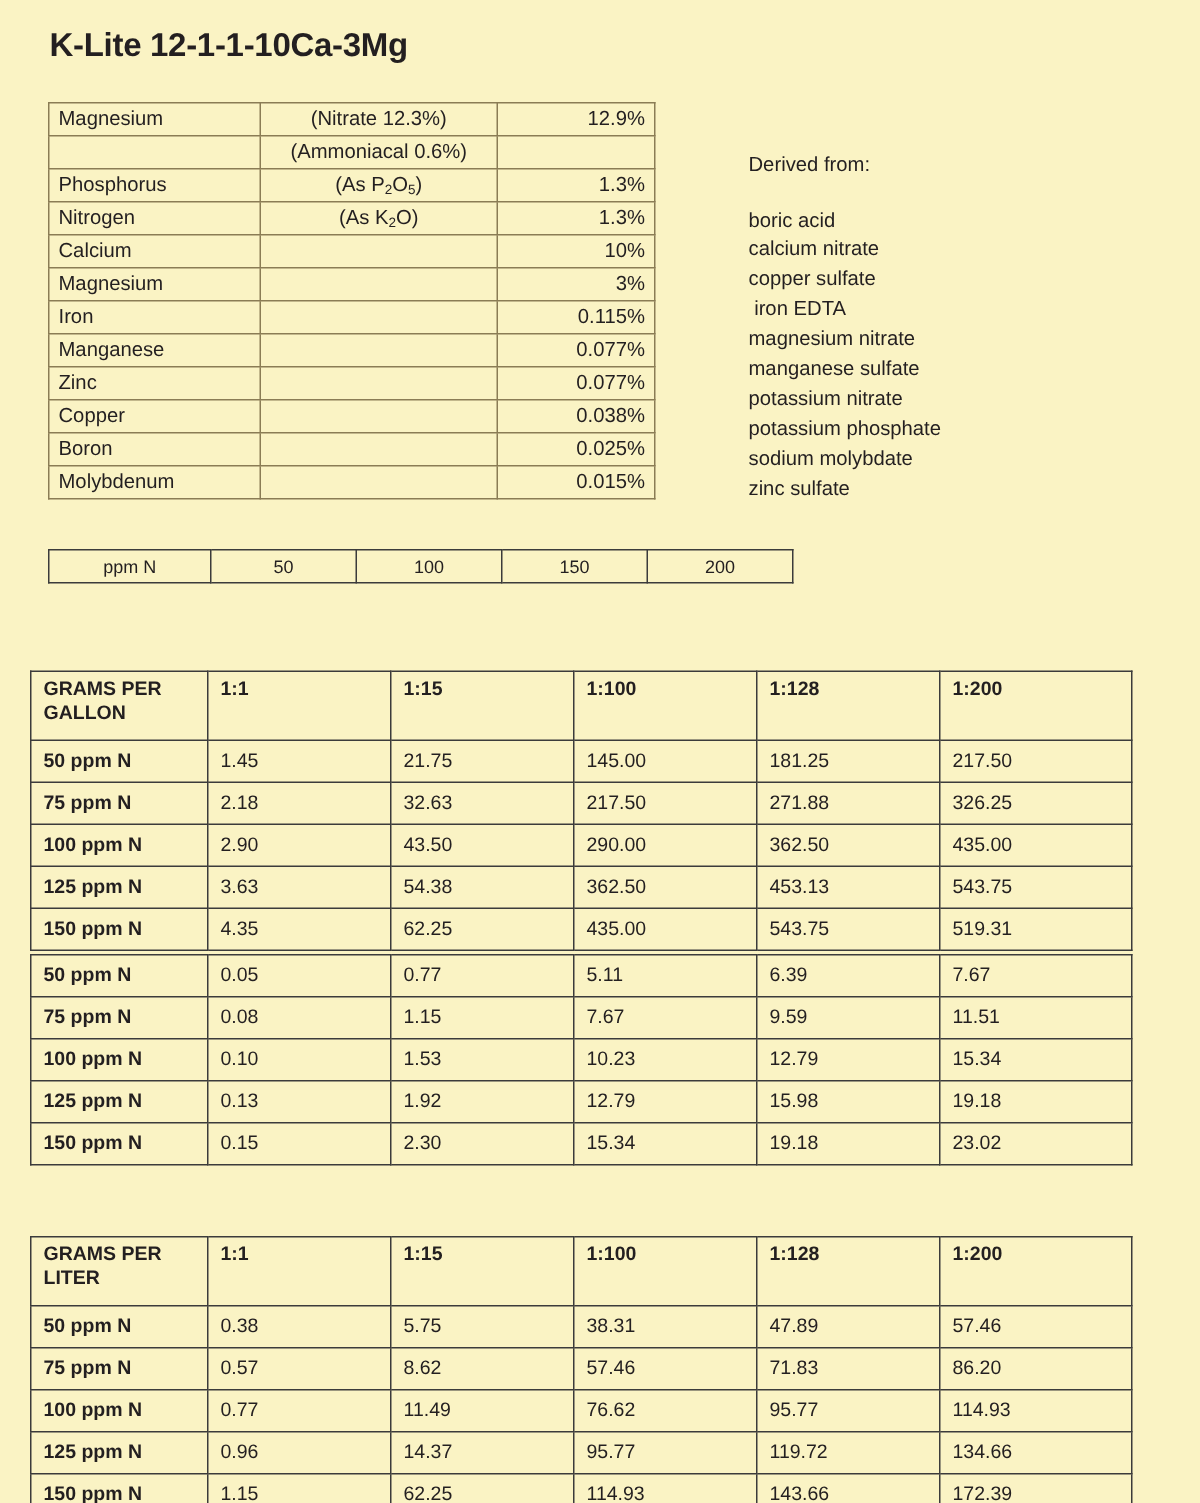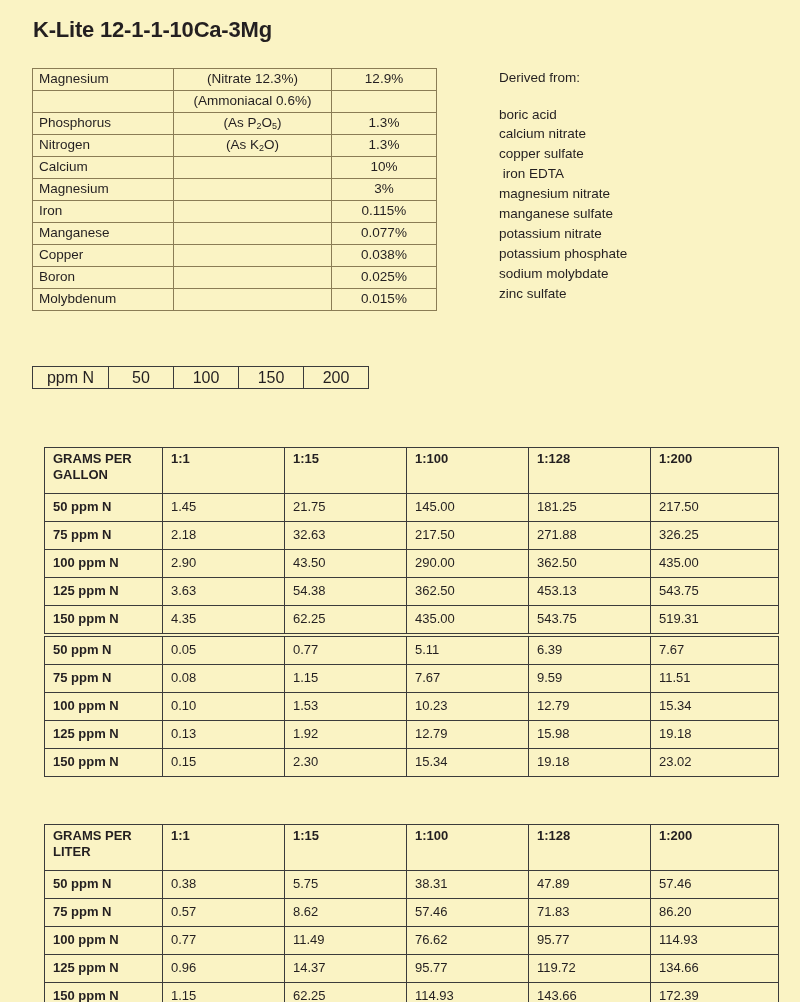--- a/index.html
+++ b/index.html
@@ -39,63 +39,64 @@
   #nutrient-table td {
     border: 1px solid #8a7c55;
     height: 21px;
     font-size: 13.5px;
     padding: 0 6px;
     line-height: 1.1;
     vertical-align: middle;
   }
   #nutrient-table td.c-name { width: 128px; text-align: left; }
   #nutrient-table td.c-form { width: 145px; text-align: center; }
-  #nutrient-table td.c-pct  { width: 92px;  text-align: center; }
+  #nutrient-table td.c-pct  { width: 92px;  text-align: right; }
   #nutrient-table sub { font-size: 9px; vertical-align: baseline; position: relative; top: 2px; }
 
   
   #derived-from {
     position: absolute;
     left: 499px;
     top: 71px;
     font-size: 13.5px;
     line-height: 1.0;
   }
   #derived-from .df-head {
     margin-bottom: 23px;
+    margin-top: 32px;
   }
   #derived-from .df-item {
     margin-bottom: 6.4px;
     white-space: pre;
   }
 
   
   #ec-table {
     position: absolute;
     left: 32px;
     top: 366px;
     width: 311px;
     border-collapse: collapse;
     table-layout: fixed;
   }
   #ec-table td {
     border: 1px solid #3b3b3b;
     height: 21px;
-    font-size: 16px;
+    font-size: 12px;
     text-align: center;
     vertical-align: middle;
-    padding: 0 2px;
+    padding: 0 18px;
   }
   #ec-table td.ec-label { width: 71px; }
   #ec-table td.ec-val   { width: 60px; }
 
   
   .rate-table {
     position: absolute;
-    left: 44px;
+    left: 20px;
     width: 734px;
     border-collapse: collapse;
     table-layout: fixed;
   }
   .rate-table td {
     border: 1px solid #3b3b3b;
     font-size: 13px;
     padding: 3px 8px;
     vertical-align: top;
     line-height: 1.25;
@@ -158,20 +159,25 @@
         <td class="c-form"></td>
         <td class="c-pct">3%</td>
       </tr>
       <tr>
         <td class="c-name">Iron</td>
         <td class="c-form"></td>
         <td class="c-pct">0.115%</td>
       </tr>
       <tr>
         <td class="c-name">Manganese</td>
+        <td class="c-form"></td>
+        <td class="c-pct">0.077%</td>
+      </tr>
+      <tr>
+        <td class="c-name">Zinc</td>
         <td class="c-form"></td>
         <td class="c-pct">0.077%</td>
       </tr>
       <tr>
         <td class="c-name">Copper</td>
         <td class="c-form"></td>
         <td class="c-pct">0.038%</td>
       </tr>
       <tr>
         <td class="c-name">Boron</td>

